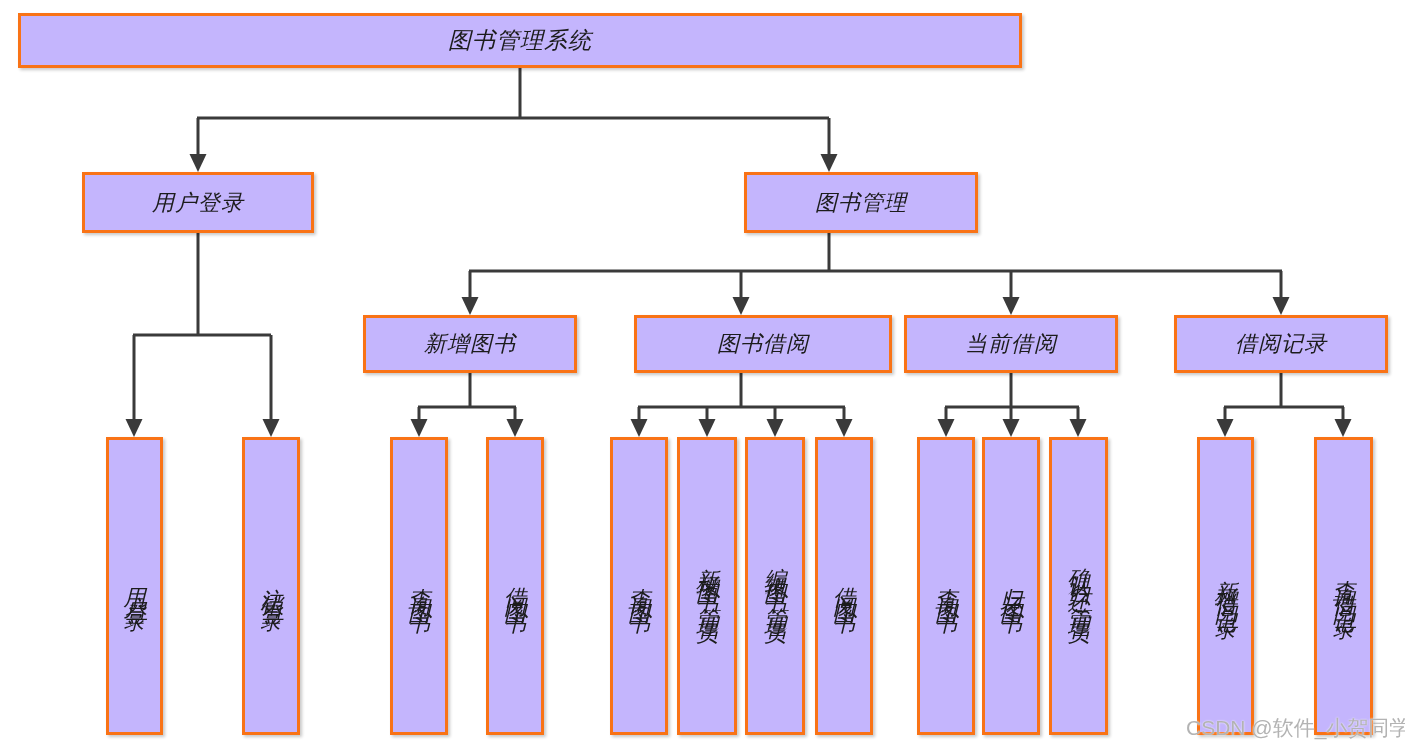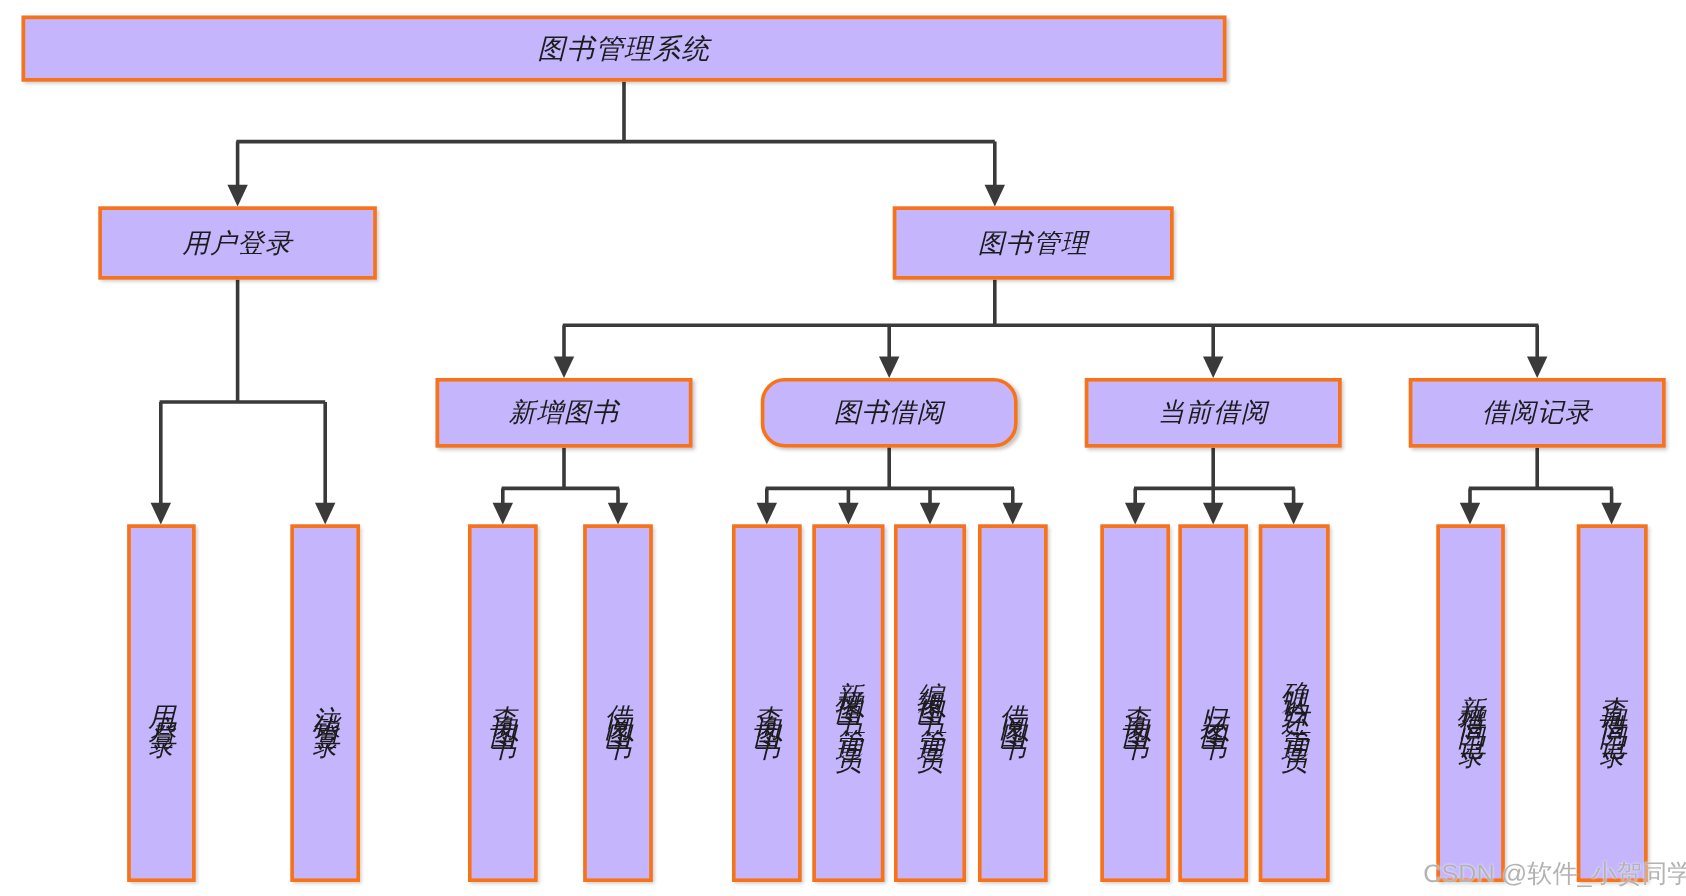--- a/index.html
+++ b/index.html
@@ -100,21 +100,21 @@
   <div class="node branch-node" style="left:82px;top:172px;width:232px;height:61px;">
     <span>用户登录</span>
   </div>
   <div class="node branch-node" style="left:712px;top:172px;width:234px;height:61px;margin-left:32px;">
     <span>图书管理</span>
   </div>
 
   <div class="node branch-node" style="left:363px;top:315px;width:214px;height:58px;">
     <span>新增图书</span>
   </div>
-  <div class="node branch-node" style="left:634px;top:315px;width:214px;height:58px;border-radius:20px;">
+  <div class="node branch-node" style="left:634px;top:315px;width:258px;height:58px;">
     <span>图书借阅</span>
   </div>
   <div class="node branch-node" style="left:904px;top:315px;width:214px;height:58px;">
     <span>当前借阅</span>
   </div>
   <div class="node branch-node" style="left:1174px;top:315px;width:214px;height:58px;">
     <span>借阅记录</span>
   </div>
 
   <div class="node leaf-node" style="left:106px;top:437px;width:57px;height:298px;">

